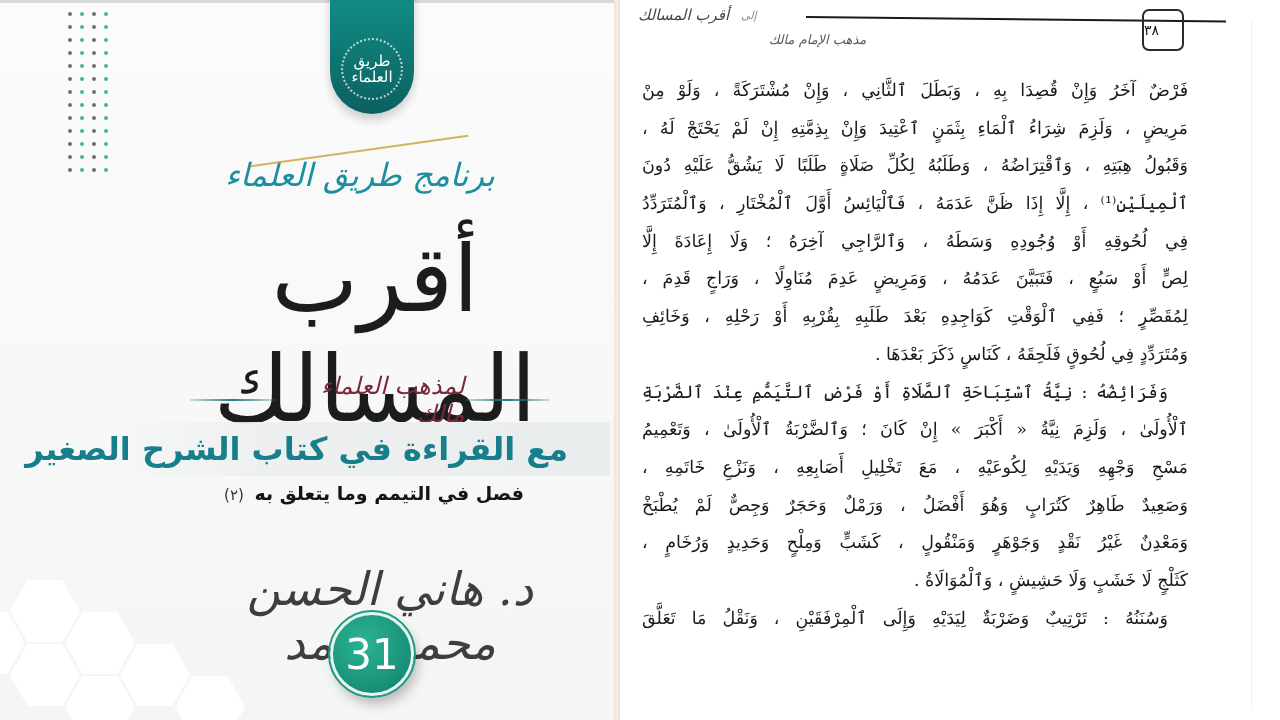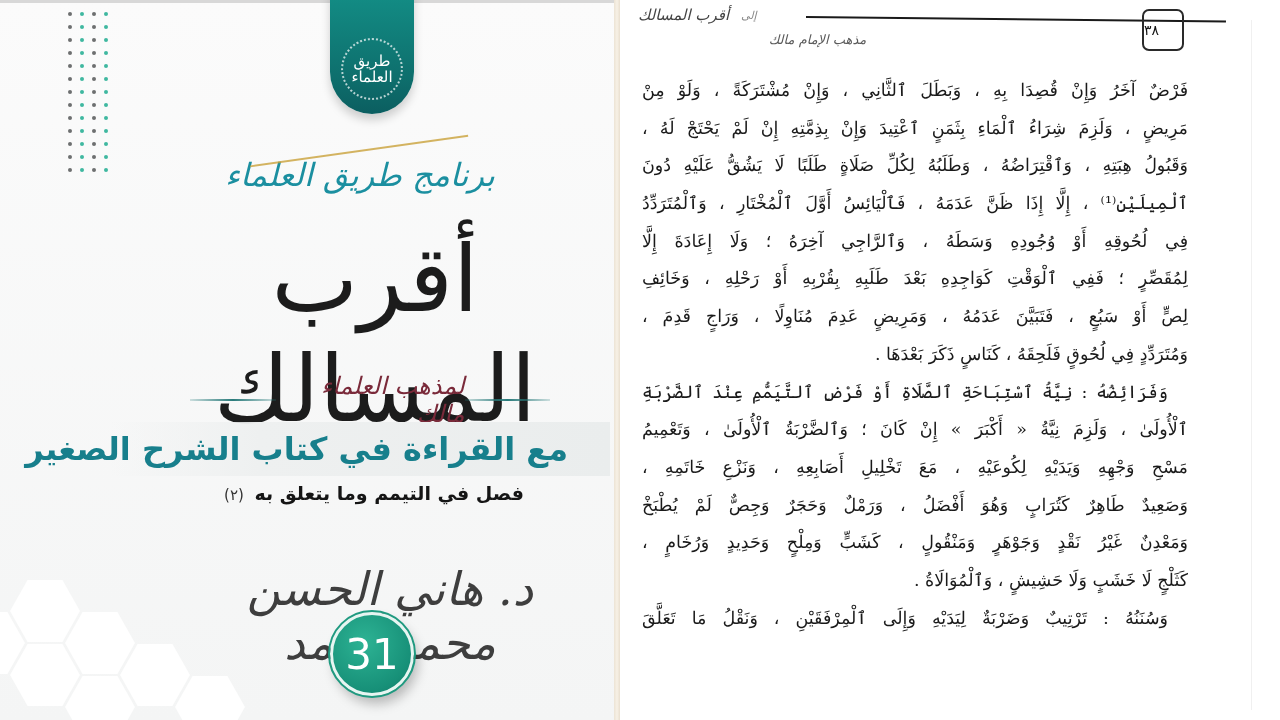--- a/index.html
+++ b/index.html
@@ -253,22 +253,22 @@
 <div class="page-num">
   <span>٣٨</span>
 </div>
 
 <div class="page-text" style="left:642px;">
   <div class="ln">فَرْضٌ آخَرُ وَإِنْ قُصِدَا بِهِ ، وَبَطَلَ ٱلثَّانِي ، وَإِنْ مُشْتَرَكَةً ، وَلَوْ مِنْ</div>
   <div class="ln">مَرِيضٍ ، وَلَزِمَ شِرَاءُ ٱلْمَاءِ بِثَمَنٍ ٱعْتِيدَ وَإِنْ بِذِمَّتِهِ إِنْ لَمْ يَحْتَجْ لَهُ ،</div>
   <div class="ln">وَقَبُولُ هِبَتِهِ ، وَٱقْتِرَاضُهُ ، وَطَلَبُهُ لِكُلِّ صَلَاةٍ طَلَبًا لَا يَشُقُّ عَلَيْهِ دُونَ</div>
   <div class="ln">ٱلْمِيلَيْنِ⁽¹⁾ ، إِلَّا إِذَا ظَنَّ عَدَمَهُ ، فَٱلْيَائِسُ أَوَّلَ ٱلْمُخْتَارِ ، وَٱلْمُتَرَدِّدُ</div>
   <div class="ln">فِي لُحُوقِهِ أَوْ وُجُودِهِ وَسَطَهُ ، وَٱلرَّاجِي آخِرَهُ ؛ وَلَا إِعَادَةَ إِلَّا</div>
+  <div class="ln">لِصٍّ أَوْ سَبُعٍ ، فَتَبَيَّنَ عَدَمُهُ ، وَمَرِيضٍ عَدِمَ مُنَاوِلًا ، وَرَاجٍ قَدِمَ ،</div>
   <div class="ln">لِمُقَصِّرٍ ؛ فَفِي ٱلْوَقْتِ كَوَاجِدِهِ بَعْدَ طَلَبِهِ بِقُرْبِهِ أَوْ رَحْلِهِ ، وَخَائِفِ</div>
-  <div class="ln">لِصٍّ أَوْ سَبُعٍ ، فَتَبَيَّنَ عَدَمُهُ ، وَمَرِيضٍ عَدِمَ مُنَاوِلًا ، وَرَاجٍ قَدِمَ ،</div>
   <div class="ln last">وَمُتَرَدِّدٍ فِي لُحُوقٍ فَلَحِقَهُ ، كَنَاسٍ ذَكَرَ بَعْدَهَا .</div>
   <div class="ln indent">وَفَرَائِضُهُ : نِيَّةُ ٱسْتِبَاحَةِ ٱلصَّلَاةِ أَوْ فَرْضِ ٱلتَّيَمُّمِ عِنْدَ ٱلضَّرْبَةِ</div>
   <div class="ln">ٱلْأُولَىٰ ، وَلَزِمَ نِيَّةُ « أَكْبَرَ » إِنْ كَانَ ؛ وَٱلضَّرْبَةُ ٱلْأُولَىٰ ، وَتَعْمِيمُ</div>
   <div class="ln">مَسْحِ وَجْهِهِ وَيَدَيْهِ لِكُوعَيْهِ ، مَعَ تَخْلِيلِ أَصَابِعِهِ ، وَنَزْعِ خَاتَمِهِ ،</div>
   <div class="ln">وَصَعِيدٌ طَاهِرٌ كَتُرَابٍ وَهُوَ أَفْضَلُ ، وَرَمْلٌ وَحَجَرٌ وَجِصٌّ لَمْ يُطْبَخْ</div>
   <div class="ln">وَمَعْدِنٌ غَيْرُ نَقْدٍ وَجَوْهَرٍ وَمَنْقُولٍ ، كَشَبٍّ وَمِلْحٍ وَحَدِيدٍ وَرُخَامٍ ،</div>
   <div class="ln last">كَثَلْجٍ لَا خَشَبٍ وَلَا حَشِيشٍ ، وَٱلْمُوَالَاةُ .</div>
   <div class="ln indent">وَسُنَنُهُ : تَرْتِيبٌ وَضَرْبَةٌ لِيَدَيْهِ وَإِلَى ٱلْمِرْفَقَيْنِ ، وَنَقْلُ مَا تَعَلَّقَ</div>
 </div>
 

